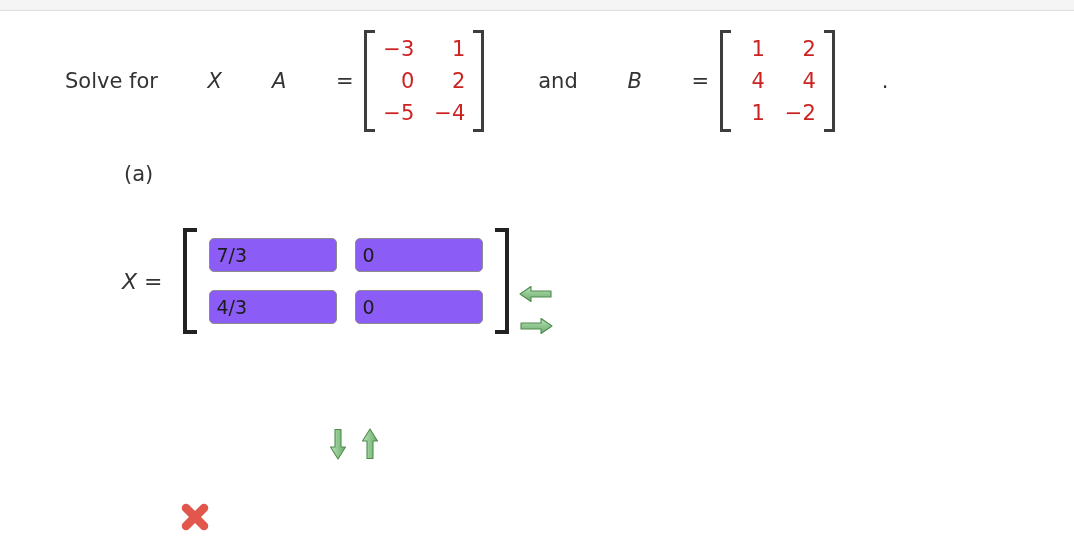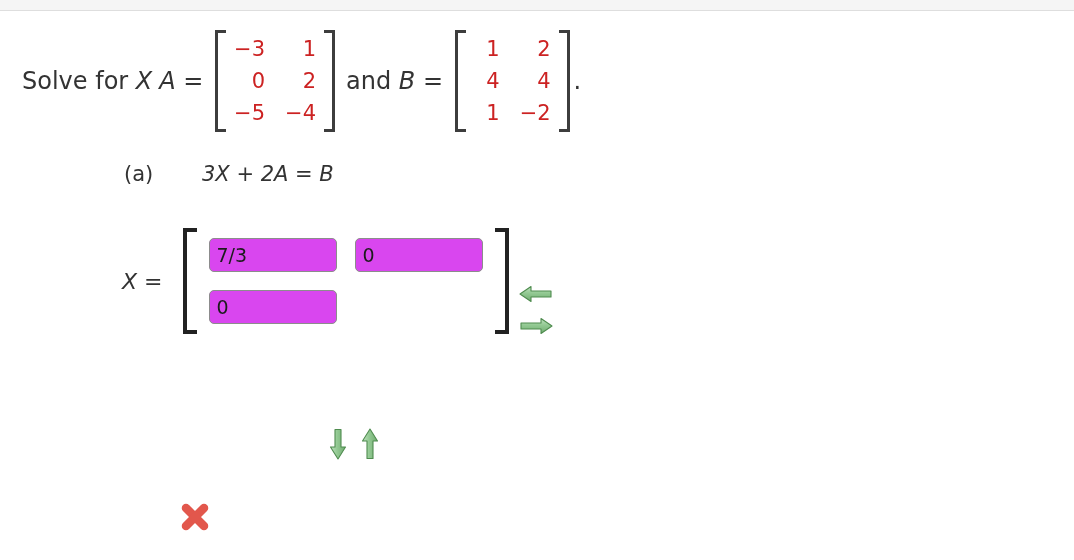--- a/index.html
+++ b/index.html
@@ -30,24 +30,25 @@
   
   #prompt-row {
     position: absolute;
     left: 22px;
     top: 22px;
     display: flex;
     align-items: center;
     height: 118px;
   }
   .prompt-text {
-    font-size: 24px;
+    font-size: 21px;
     line-height: 1;
     color: #333333;
     white-space: pre;
+    margin-left: 43px;
   }
   .ital {
     font-style: italic;
   }
   .gap-s { display: inline-block; width: 7px; }
 
   
   .matrix {
     display: inline-flex;
     align-items: stretch;
@@ -136,21 +137,21 @@
     grid-template-columns: auto auto;
     gap: 18px 18px;
     padding: 10px 12px;
   }
   .ans-input {
     width: 128px;
     height: 34px;
     box-sizing: border-box;
     border: 1px solid #8c8c8c;
     border-radius: 5px;
-    background: #d946ef;
+    background: #8b5cf6;
     font-family: "DejaVu Sans", "Liberation Sans", sans-serif;
     font-size: 19px;
     color: #1c1c1c;
     padding: 6px 7px;
     outline: none;
   }
 
   
   #side-arrows {
     position: absolute;
@@ -240,31 +241,31 @@
       <span class="matrix-cell">−2</span>
     </span>
     <span class="bracket right"></span>
   </span>
 
   <span class="prompt-text">.</span>
 </div>
 
 <div id="part-a-row">
   <span id="part-a-label">(a)</span>
-  <span id="part-a-equation" class="ital">3X + 2A = B</span>
 </div>
 
 <div id="answer-block">
   <span id="answer-label"><span>X</span><span class="eqsign"> =</span></span>
 
   <span class="answer-matrix">
     <span class="abracket left"></span>
     <span class="answer-grid">
       <input class="ans-input" type="text" value="7/3" style="">
       <input class="ans-input" type="text" value="0" style="">
+      <input class="ans-input" type="text" value="4/3" style="">
       <input class="ans-input" type="text" value="0" style="">
     </span>
     <span class="abracket right"></span>
   </span>
 </div>
 
 <div id="side-arrows">
   <button class="arrow-btn">
     <svg width="34" height="18" viewBox="0 0 34 18">
       <defs>

